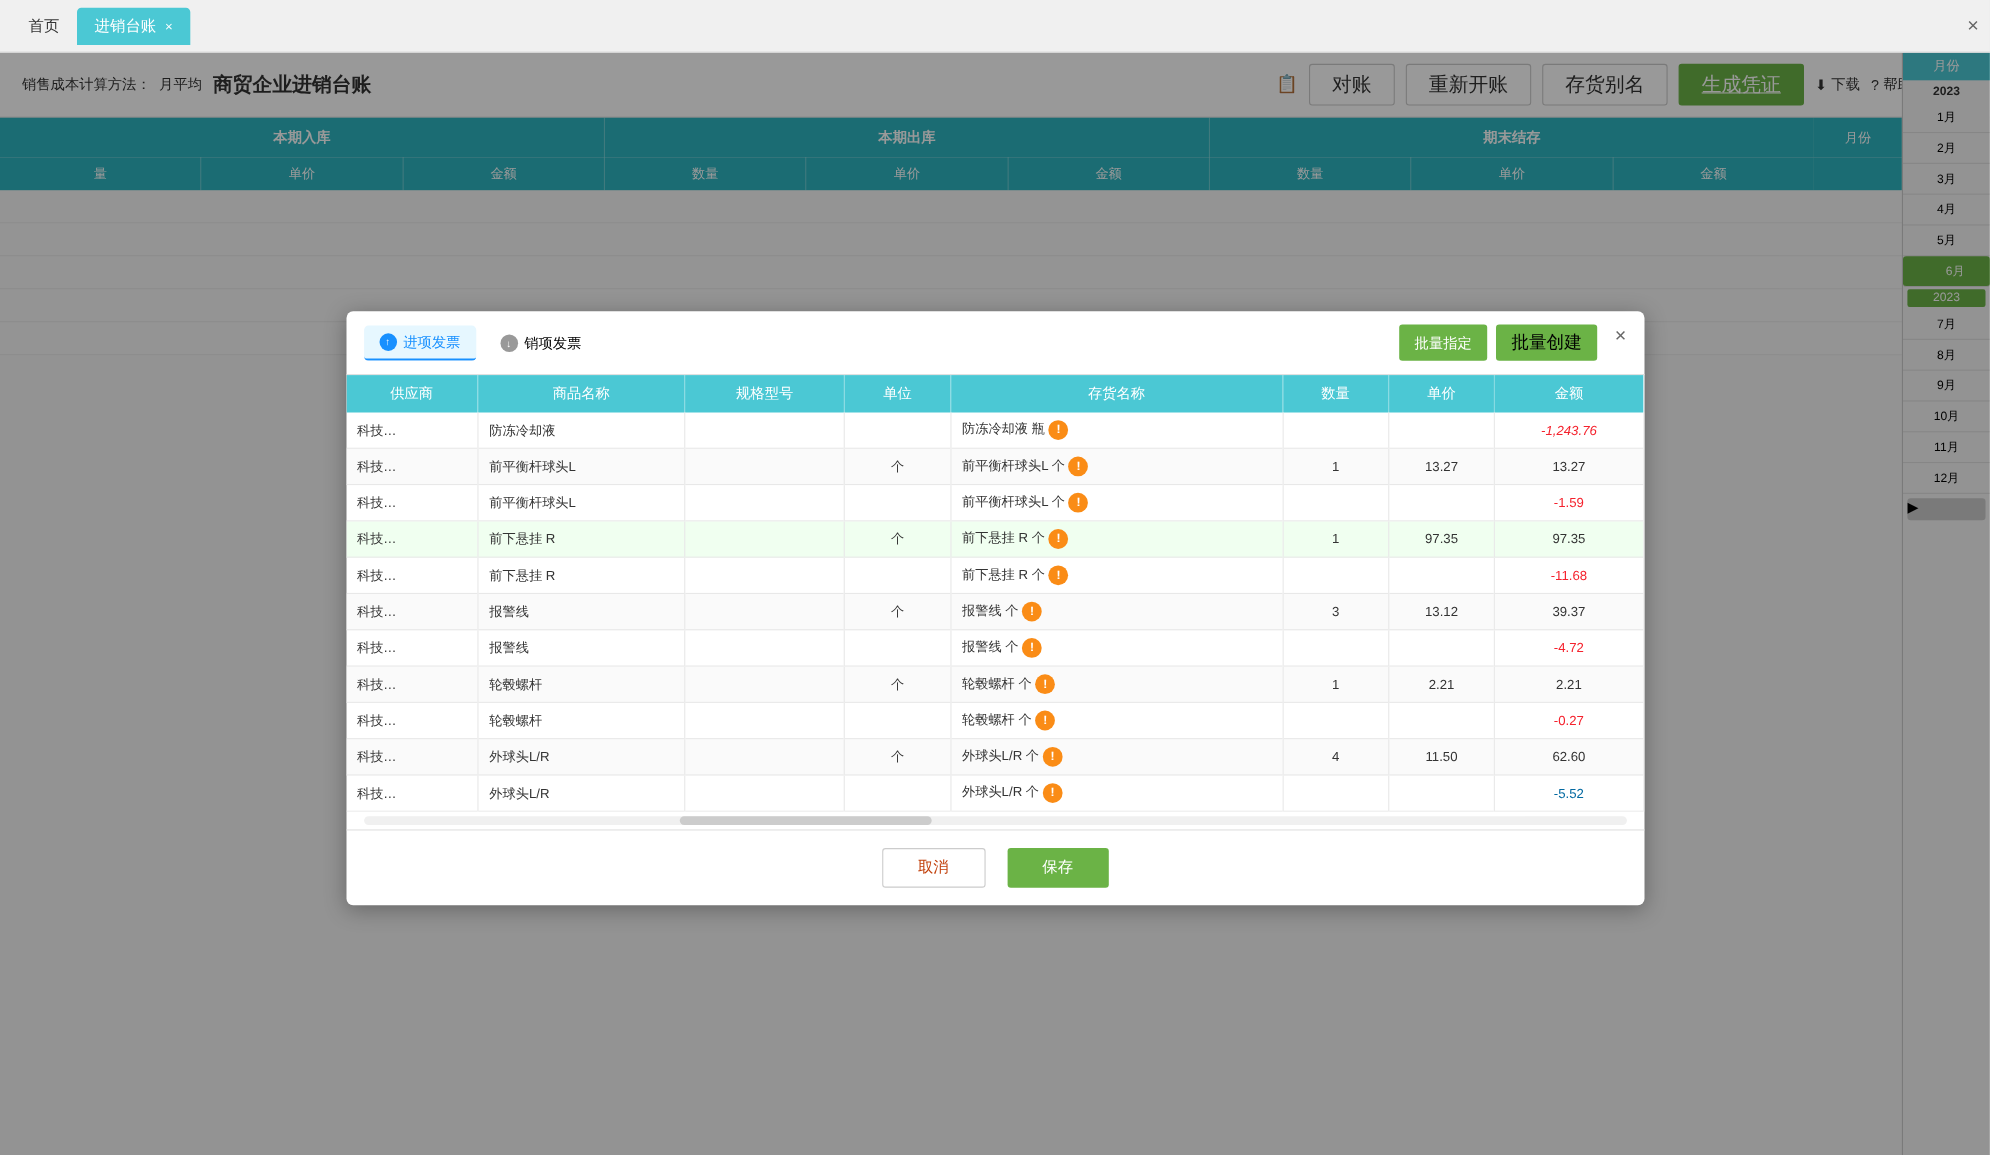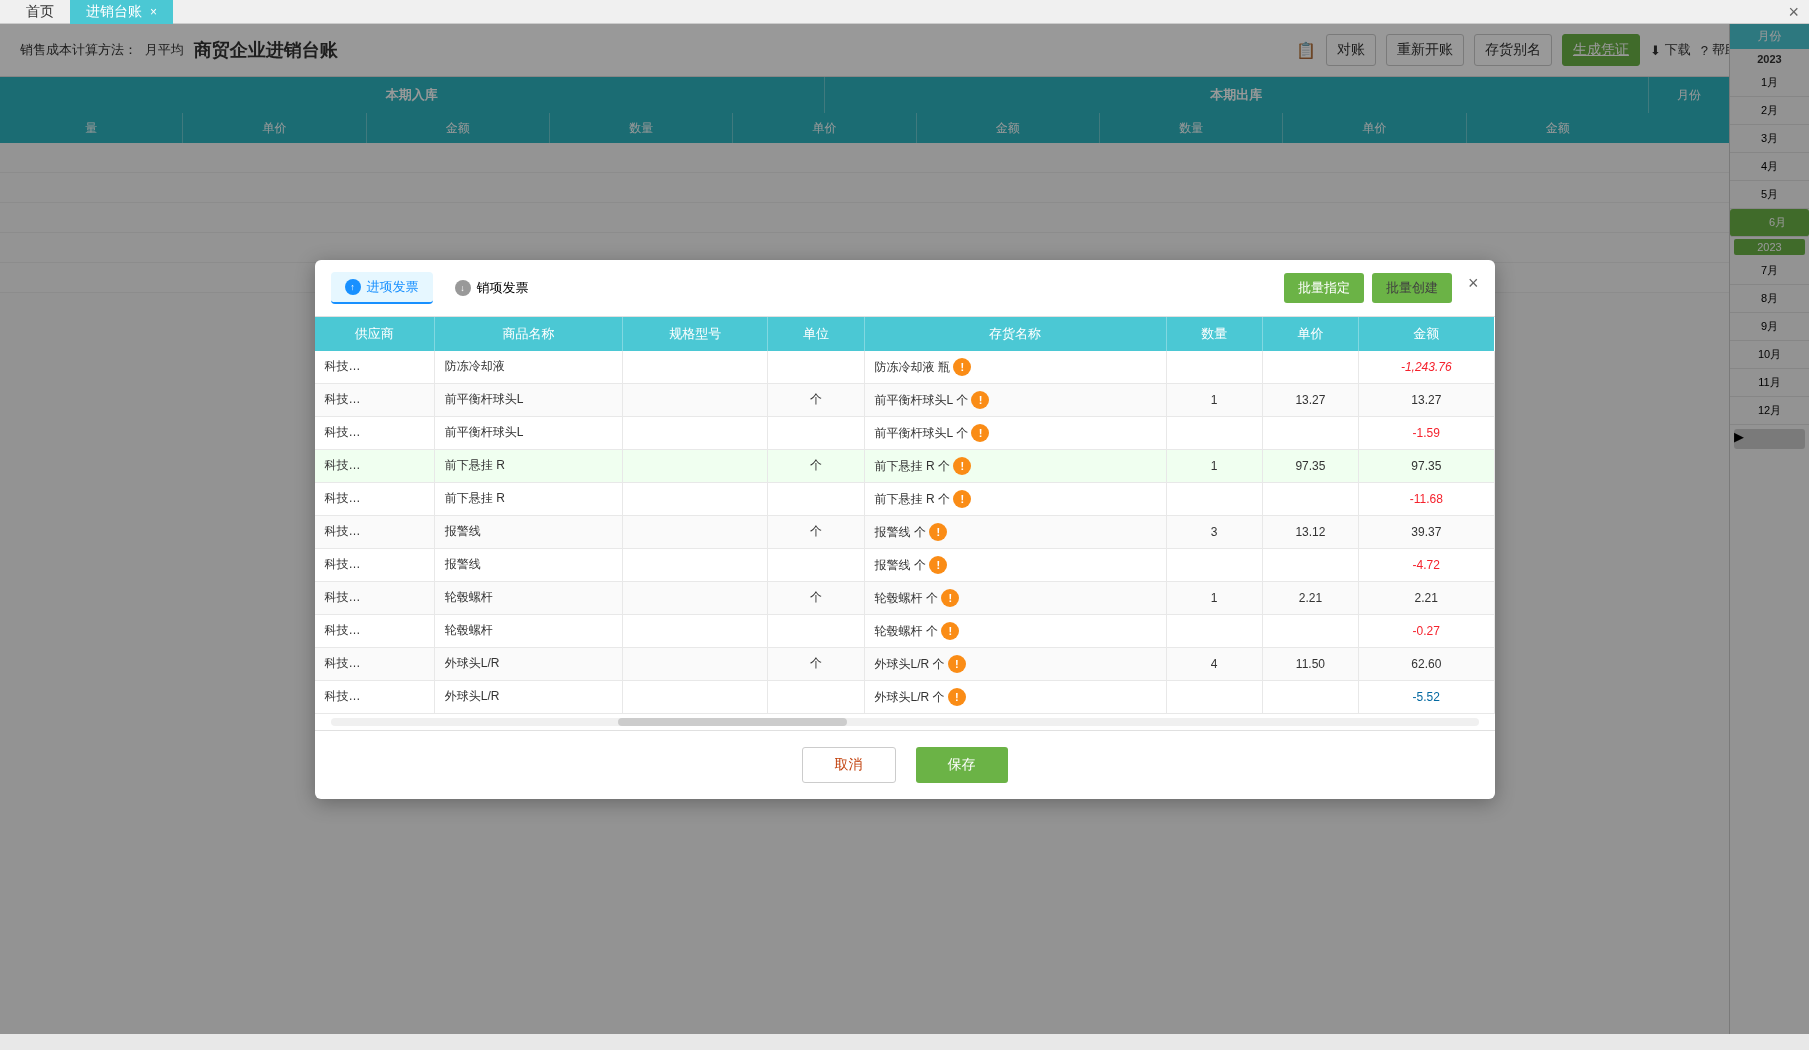--- a/index.html
+++ b/index.html
@@ -1,21 +1,21 @@
 <!DOCTYPE html>
 <html><head>
   <meta charset="utf-8">
   <style>
     * { box-sizing: border-box; margin: 0; padding: 0; }
     body { font-family: "Microsoft YaHei", "PingFang SC", sans-serif; font-size: 13px; background: #e8e8e8; width: 1809px; height: 1050px; overflow: hidden; }
 
     
     .tab-bar {
       display: flex; align-items: center; background: #f0f0f0; border-bottom: 1px solid #ccc;
-      height: 24px; padding: 0 10px; position: relative;
+      height: 48px; padding: 0 10px; position: relative;
     }
     .tab-item {
       padding: 8px 16px; cursor: pointer; font-size: 14px; color: #333;
       border-radius: 4px 4px 0 0;
     }
     .tab-item.active {
       background: #4bc8d4; color: white; border-bottom: none;
     }
     .tab-close {
       margin-left: 4px; cursor: pointer; color: white; font-size: 12px;
@@ -34,22 +34,22 @@
     .header-toolbar {
       display: flex; align-items: center; background: white; padding: 10px 20px;
       border-bottom: 1px solid #e0e0e0; gap: 10px;
     }
     .cost-method { font-size: 13px; color: #333; }
     .page-title {
       flex: 1; text-align: center; font-size: 18px; font-weight: bold; color: #333;
       display: flex; align-items: center; justify-content: space-between; gap: 8px;
     }
     .toolbar-btn {
-      padding: 6px 10px; border: 1px solid #ccc; border-radius: 3px; background: white;
-      cursor: pointer; font-size: 14px; color: #333; text-align: right;
+      padding: 6px 20px; border: 1px solid #ccc; border-radius: 3px; background: white;
+      cursor: pointer; font-size: 18px; color: #333; text-align: right;
     }
     .toolbar-btn.primary { background: #6bb346; color: white; border-color: #6bb346; text-decoration: underline; }
     .toolbar-action { display: flex; align-items: center; gap: 4px; cursor: pointer; font-size: 13px; color: #333; }
 
     
     .table-header-outer {
       background: #2db5c0; display: flex; height: 36px;
     }
     .table-section {
       display: flex; flex: 1; align-items: center; justify-content: center;
@@ -89,21 +89,21 @@
     .modal-tab {
       display: flex; align-items: center; gap: 6px; padding: 6px 14px;
       border-radius: 4px; cursor: pointer; font-size: 13px;
     }
     .modal-tab.active { background: #e6f7ff; border-bottom: 2px solid #1890ff; color: #1890ff; }
     .modal-tab-icon { width: 16px; height: 16px; border-radius: 50%; display: inline-flex; align-items: center; justify-content: center; }
     .modal-tab-icon.blue { background: #1890ff; color: white; font-size: 9px; }
     .modal-tab-icon.gray { background: #999; color: white; font-size: 9px; }
     .modal-actions { margin-left: auto; display: flex; gap: 8px; }
     .btn-batch-assign { background: #6bb346; color: white; border: none; border-radius: 3px; padding: 6px 14px; cursor: pointer; font-size: 13px; }
-    .btn-batch-create { background: #6bb346; color: #404040; border: none; border-radius: 3px; padding: 6px 14px; cursor: pointer; font-size: 13px; }
+    .btn-batch-create { background: #6bb346; color: #000000; border: none; border-radius: 3px; padding: 6px 14px; cursor: pointer; font-size: 16px; }
     .modal-close { cursor: pointer; font-size: 18px; color: #666; margin-left: 8px; }
 
     
     .modal-table-wrap { flex: 1; overflow-y: auto; overflow-x: auto; }
     .modal-table { width: 100%; border-collapse: collapse; }
     .modal-table thead th {
       background: #4bc8d4; color: white; padding: 8px 12px; text-align: center;
       font-size: 13px; font-weight: normal; border-right: 1px solid rgba(255,255,255,0.3);
       white-space: nowrap;
     }
@@ -188,20 +188,23 @@
     </div>
   </div>
 
   <div style="display:flex; margin-right: 80px;">
     <div class="table-header-outer" style="flex:1;">
       <div class="table-section" style="flex:1;">
         <span>本期入库</span>
       </div>
       <div class="table-section" style="flex:1;">
         <span>本期出库</span>
+      </div>
+      <div class="table-section" style="flex:1; border-right:none;">
+        <span>期末结存</span>
       </div>
     </div>
     <div style="width:80px; background:#2db5c0; display:flex; align-items:center; justify-content:center; color:white; font-size:12px;">月份</div>
   </div>
   <div style="display:flex; margin-right: 80px;">
     <div class="table-sub-header" style="flex:1;">
       <div class="sub-col" style="flex:1;">
           <span>量</span>
         </div>
       <div class="sub-col" style="flex:1;">

